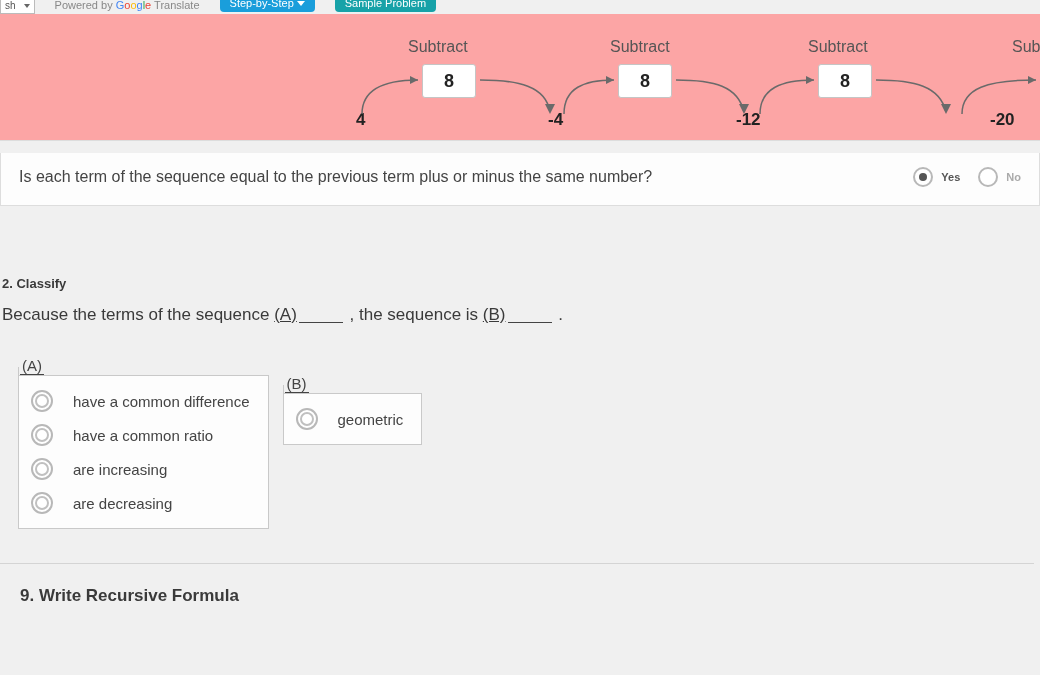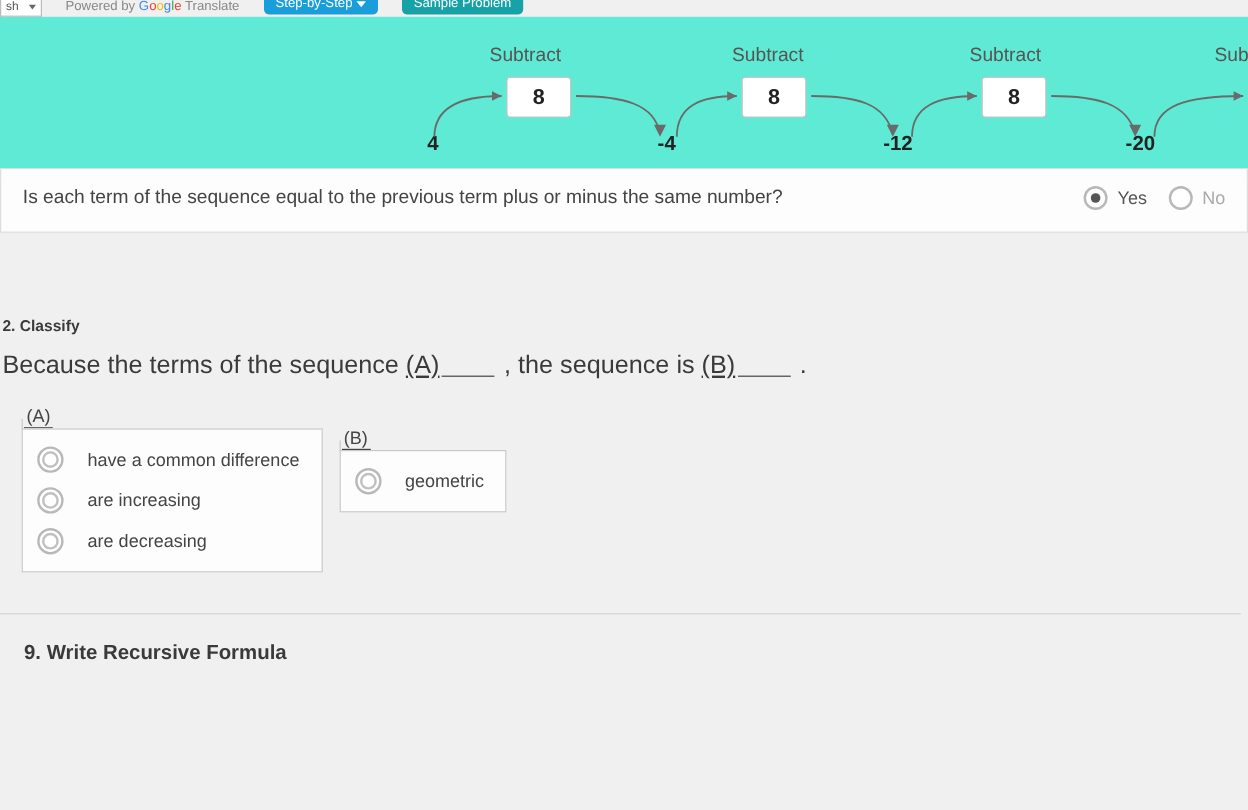--- a/index.html
+++ b/index.html
@@ -52,25 +52,25 @@
   }
   .btn-blue { background:#1a9edb; }
   .btn-teal { background:#17a2a8; }
   .btn-pill .caret {
     width:0;height:0;border-left:4px solid transparent;border-right:4px solid transparent;
     border-top:5px solid #fff; display:inline-block;
   }
 
   
   .flow-wrap {
-    background:#5eead4;
+    background:#fca5a5;
     border:1px solid #ddd;
     border-top:none; border-left:none; border-right:none;
     padding: 8px 0 18px 0;
-    margin-bottom: 0;
+    margin-bottom: 12px;
   }
   .flow {
     position:relative;
     height: 100px;
     width: 1040px;
   }
   .subtract-lbl {
     position:absolute; top:16px; font-size:16px; color:#555; font-weight:500;
   }
   .valbox {
@@ -95,28 +95,28 @@
     margin-bottom: 70px;
   }
   .radio-outer {
     width:20px;height:20px;border-radius:50%;border:2px solid #b8b8b8;
     display:inline-flex;align-items:center;justify-content:center;
     background:#fff;
   }
   .radio-outer.sel::after{
     content:"";width:8px;height:8px;border-radius:50%;background:#555;
   }
-  .radio-lbl{font-size:15px;color:#555;font-weight:400;}
+  .radio-lbl{font-size:11px;color:#555;font-weight:700;}
   .radio-group{display:flex;align-items:center;gap:8px;}
 
   
   .section { padding: 0 6px 0 0; }
   .sec-title { font-size:13px; font-weight:700; color:#3a3a3a; margin: 0 0 14px 2px; }
   .sentence {
-    font-size:21px; color:#3a3a3a; margin-left:2px; margin-bottom:22px;
+    font-size:17px; color:#3a3a3a; margin-left:2px; margin-bottom:32px;
   }
   .blank {
     display:inline-block; border-bottom:1px solid #444; min-width:44px;
     position:relative; top:3px; margin:0 2px;
   }
   .blank-label{ text-decoration: underline; }
 
   .choice-area { display:flex; align-items:flex-start; gap:14px; margin-left:18px;}
   .choice-col-wrap{ }
   .col-label{
@@ -177,21 +177,21 @@
     <div class="subtract-lbl" style="left:808px">Subtract</div>
     <div class="subtract-lbl" style="left:1012px">Sub</div>
 
     <div class="valbox" style="left:422px">8</div>
     <div class="valbox" style="left:618px">8</div>
     <div class="valbox" style="left:818px">8</div>
 
     <div class="term" style="left:356px">4</div>
     <div class="term" style="left:548px">-4</div>
     <div class="term" style="left:736px">-12</div>
-    <div class="term" style="left:938px">-20</div>
+    <div class="term" style="left:990px">-20</div>
 
     <svg class="arrow" style="left:356px;top:46px" width="70" height="50">
       <path d="M6,46 C6,20 30,12 62,12" fill="none" stroke="#6a6a6a" stroke-width="1.5"></path>
       <polygon points="62,12 54,8 54,16" fill="#6a6a6a"></polygon>
     </svg>
     <svg class="arrow" style="left:478px;top:46px" width="80" height="50">
       <path d="M2,12 C40,12 68,18 72,44" fill="none" stroke="#6a6a6a" stroke-width="1.5"></path>
       <polygon points="72,46 67,36 77,36" fill="#6a6a6a"></polygon>
     </svg>
 
@@ -243,20 +243,24 @@
 
     <div class="choice-col-wrap">
       <span class="col-label">(A)</span>
       <div class="bracket-box">
         <div class="choice-row">
           <span class="ring"></span>
           <span>have a common difference</span>
         </div>
         <div class="choice-row">
           <span class="ring"></span>
+          <span>have a common ratio</span>
+        </div>
+        <div class="choice-row">
+          <span class="ring"></span>
           <span>are increasing</span>
         </div>
         <div class="choice-row">
           <span class="ring"></span>
           <span>are decreasing</span>
         </div>
       </div>
     </div>
 
     <div class="choice-col-wrap" style="margin-top:18px">

